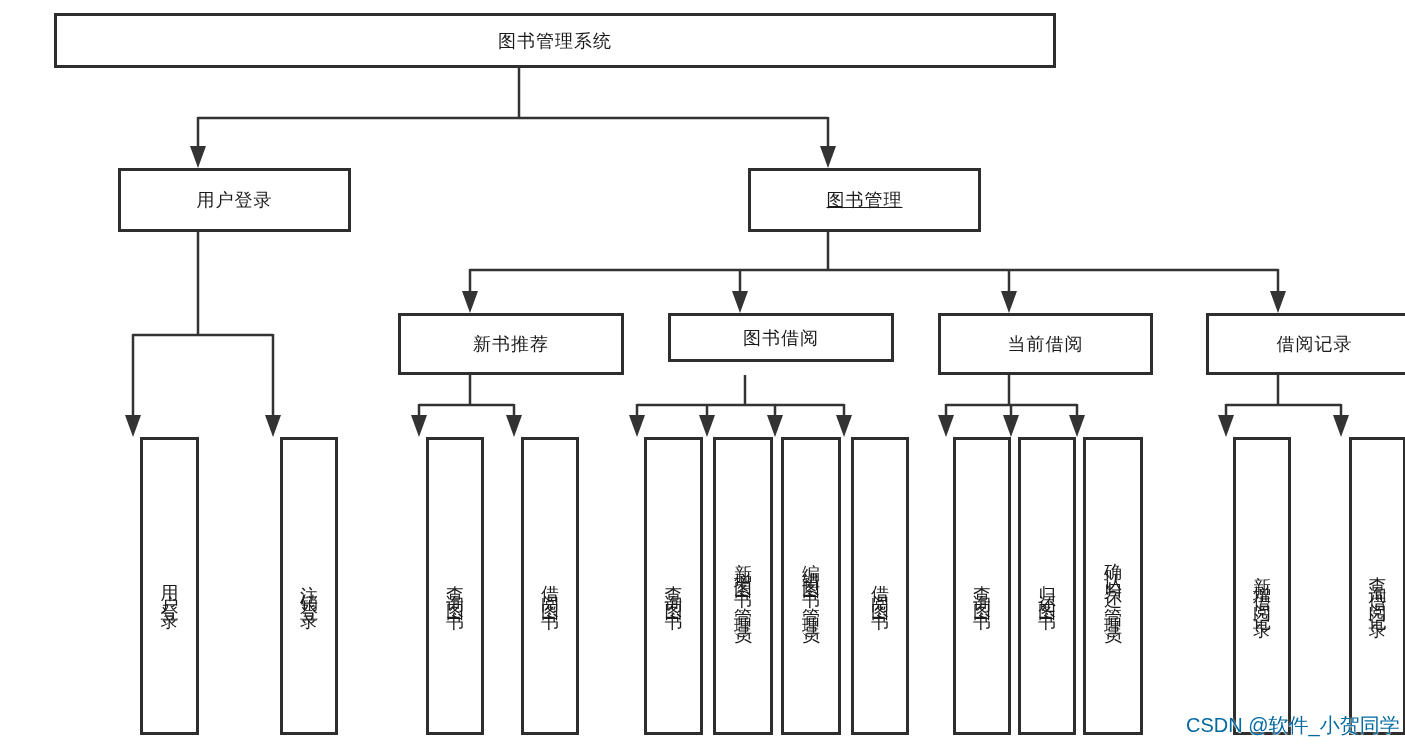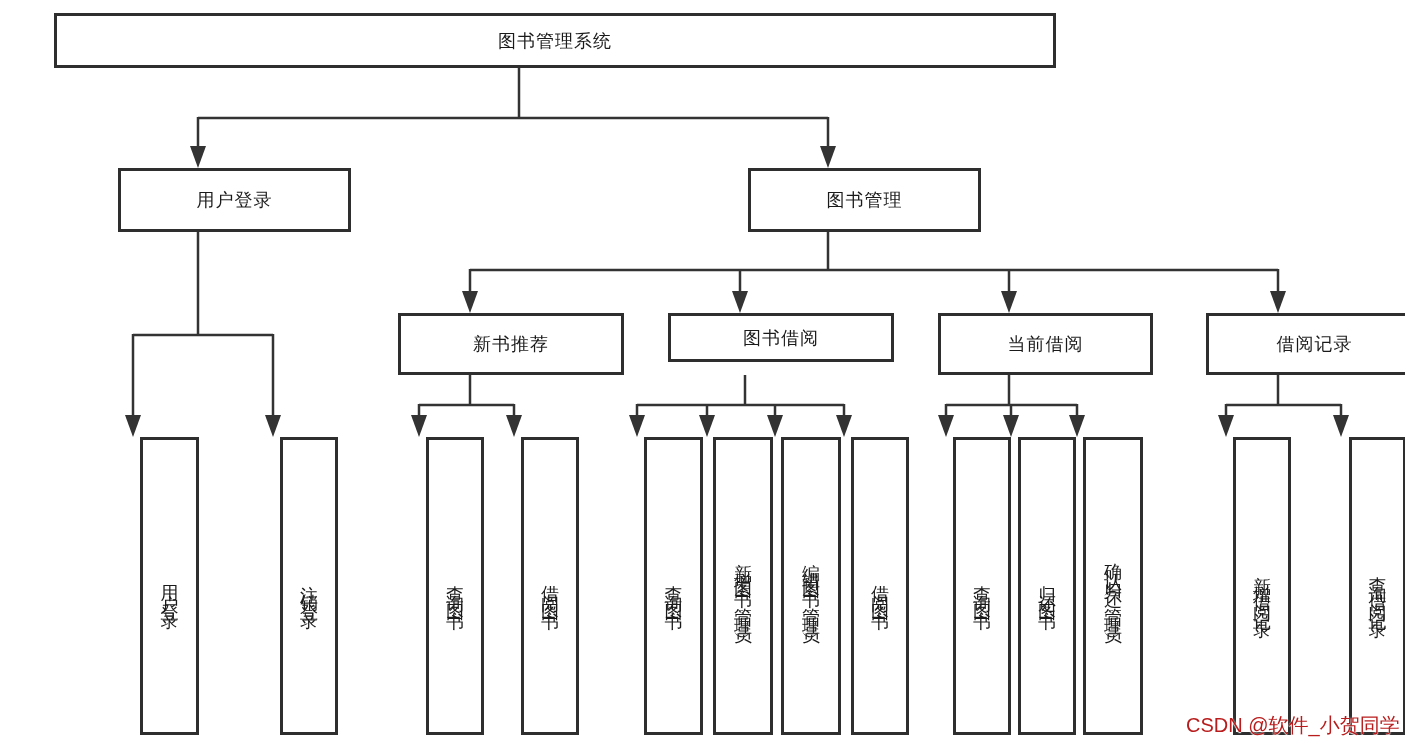--- a/index.html
+++ b/index.html
@@ -43,21 +43,21 @@
     letter-spacing: 9px;
     font-size: 18px;
     line-height: 1;
     padding-top: 6px;
   }
   .watermark {
     position: absolute;
     left: 1186px;
     top: 712px;
     font-size: 20px;
-    color: #b91c1c;
+    color: #0369a1;
     white-space: nowrap;
     z-index: 5;
     text-shadow: 0 0 2px rgba(255,255,255,0.9), 0 1px 1px rgba(255,255,255,0.9);
   }
 </style>
 </head>
 <body>
 
 <div class="stage">
 
@@ -123,21 +123,21 @@
       <polygon points="1003,415 1019,415 1011,437"></polygon>
       <polygon points="1069,415 1085,415 1077,437"></polygon>
       <polygon points="1218,415 1234,415 1226,437"></polygon>
       <polygon points="1333,415 1349,415 1341,437"></polygon>
     </g>
   </svg>
 
   <div class="node hbox" style="left:18px; top:13px; width:1002px; height:55px;">图书管理系统</div>
 
   <div class="node hbox" style="left:82px; top:168px; width:233px; height:64px;">用户登录</div>
-  <div class="node hbox" style="left:712px; top:168px; width:233px; height:64px;">图书管理</div>
+  <div class="node hbox" style="left:712px; top:168px; width:233px; height:64px;text-decoration:underline;">图书管理</div>
 
   <div class="node hbox" style="left:362px; top:313px; width:226px; height:62px;">新书推荐</div>
   <div class="node hbox" style="left:632px; top:313px; width:226px; height:49px;">图书借阅</div>
   <div class="node hbox" style="left:1170px; top:313px; width:217px; height:62px;">借阅记录</div>
   <div class="node hbox" style="left:902px; top:313px; width:215px; height:62px;">当前借阅</div>
 
   <div class="node vbox" style="left:104px; top:437px; width:59px; height:298px;">用户登录</div>
   <div class="node vbox" style="left:244px; top:437px; width:58px; height:298px;">注销登录</div>
 
   <div class="node vbox" style="left:390px; top:437px; width:58px; height:298px;">查询图书</div>

